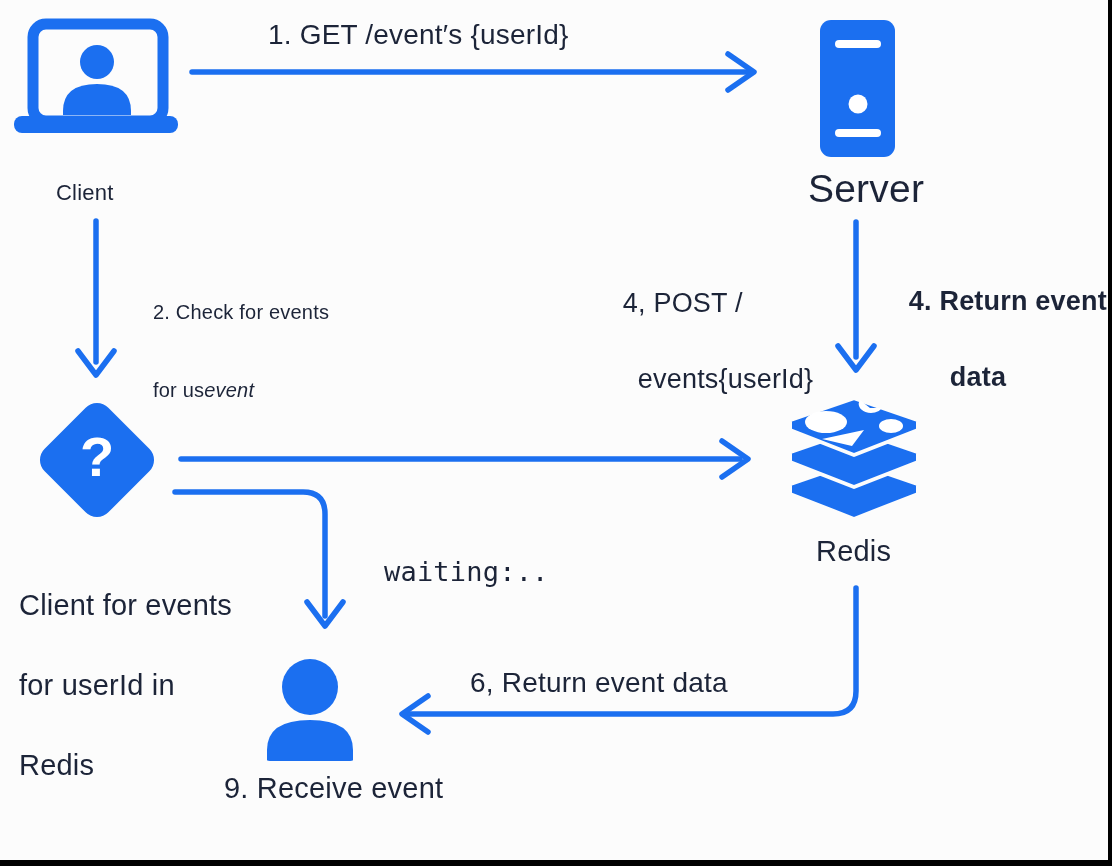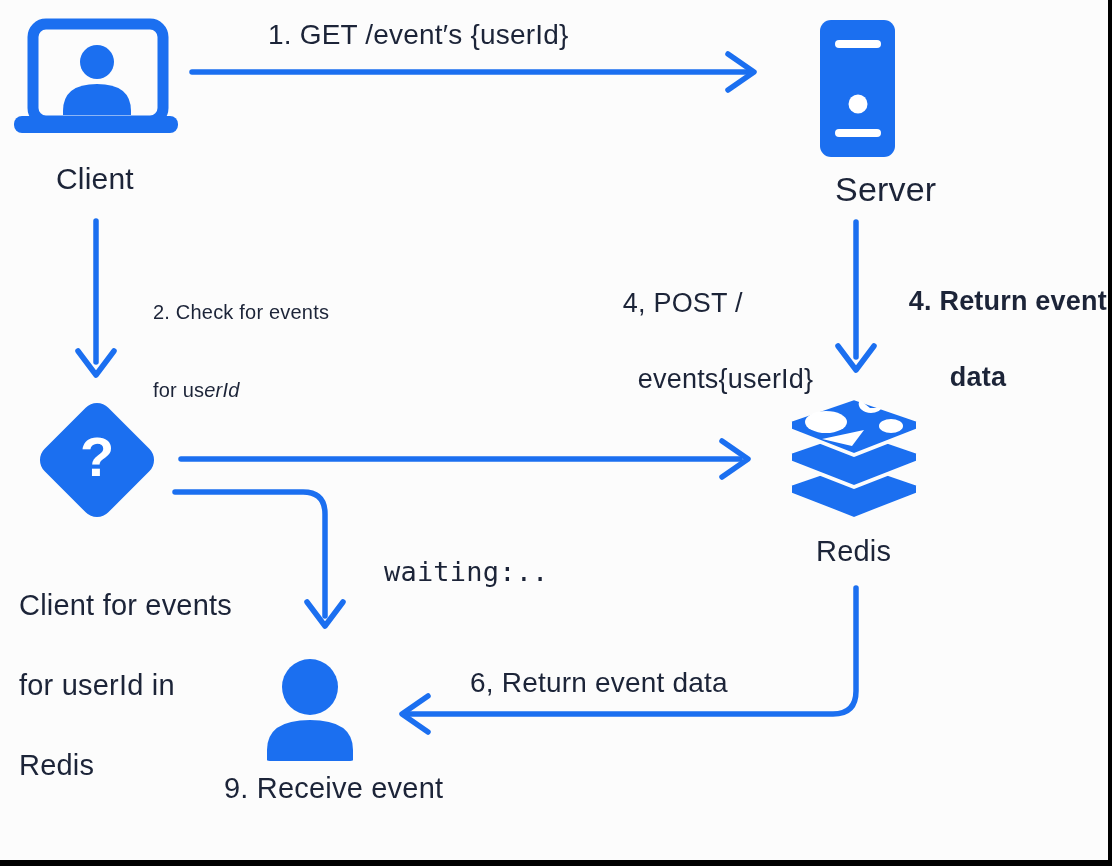--- a/index.html
+++ b/index.html
@@ -67,37 +67,37 @@
   </svg>
 
   <div class="node-icon" style="left:8px;top:16px;">
     <svg width="176" height="124" viewBox="0 0 176 124">
       <rect class="icon-stroke" x="25" y="8" width="130" height="97" rx="13"></rect>
       <circle class="icon-fill" cx="89" cy="46" r="17"></circle>
       <path class="icon-fill" d="M55 99 L55 95 Q55 68 89 68 Q123 68 123 95 L123 99 Z"></path>
       <rect class="icon-fill" x="6" y="100" width="164" height="17" rx="8"></rect>
     </svg>
   </div>
-  <div class="lbl" style="left:56px;top:160px;font-size:30px;">Client</div>
+  <div class="lbl" style="left:56px;top:174px;font-size:22px;">Client</div>
 
   <div class="node-icon" style="left:818px;top:18px;">
     <svg width="80" height="142" viewBox="0 0 80 142">
       <rect class="icon-fill" x="2" y="2" width="75" height="137" rx="11"></rect>
       <rect class="icon-hole" x="17" y="22" width="46" height="8" rx="4"></rect>
       <circle class="icon-hole" cx="40" cy="86" r="9.5"></circle>
       <rect class="icon-hole" x="17" y="111" width="46" height="8" rx="4"></rect>
     </svg>
   </div>
-  <div class="lbl" style="left:808px;top:170px;font-size:34px;margin-left:27px;">Server</div>
+  <div class="lbl" style="left:808px;top:170px;font-size:39px;">Server</div>
 
   <div class="lbl" style="left:268px;top:16px;font-size:28px;">1. GET /event′s {userId}</div>
 
   <div class="lbl" style="left:130px;top:254px;font-size:20px;line-height:39px;">
     <span>2. Check for events</span><br>
-    <span>for us</span><em>erId</em>
+    <span>for us</span><em>event</em>
   </div>
 
   <div class="lbl" style="left:592px;top:246px;font-size:27px;line-height:38px;">
     <span>4, POST /</span><br>
     <span style="padding-left:15px;">events{userId}</span>
   </div>
 
   <div class="lbl" style="left:878px;top:244px;font-size:27px;line-height:38px;font-weight:bold;">
     <span>4. Return event</span><br>
     <span style="padding-left:41px;">data</span>

